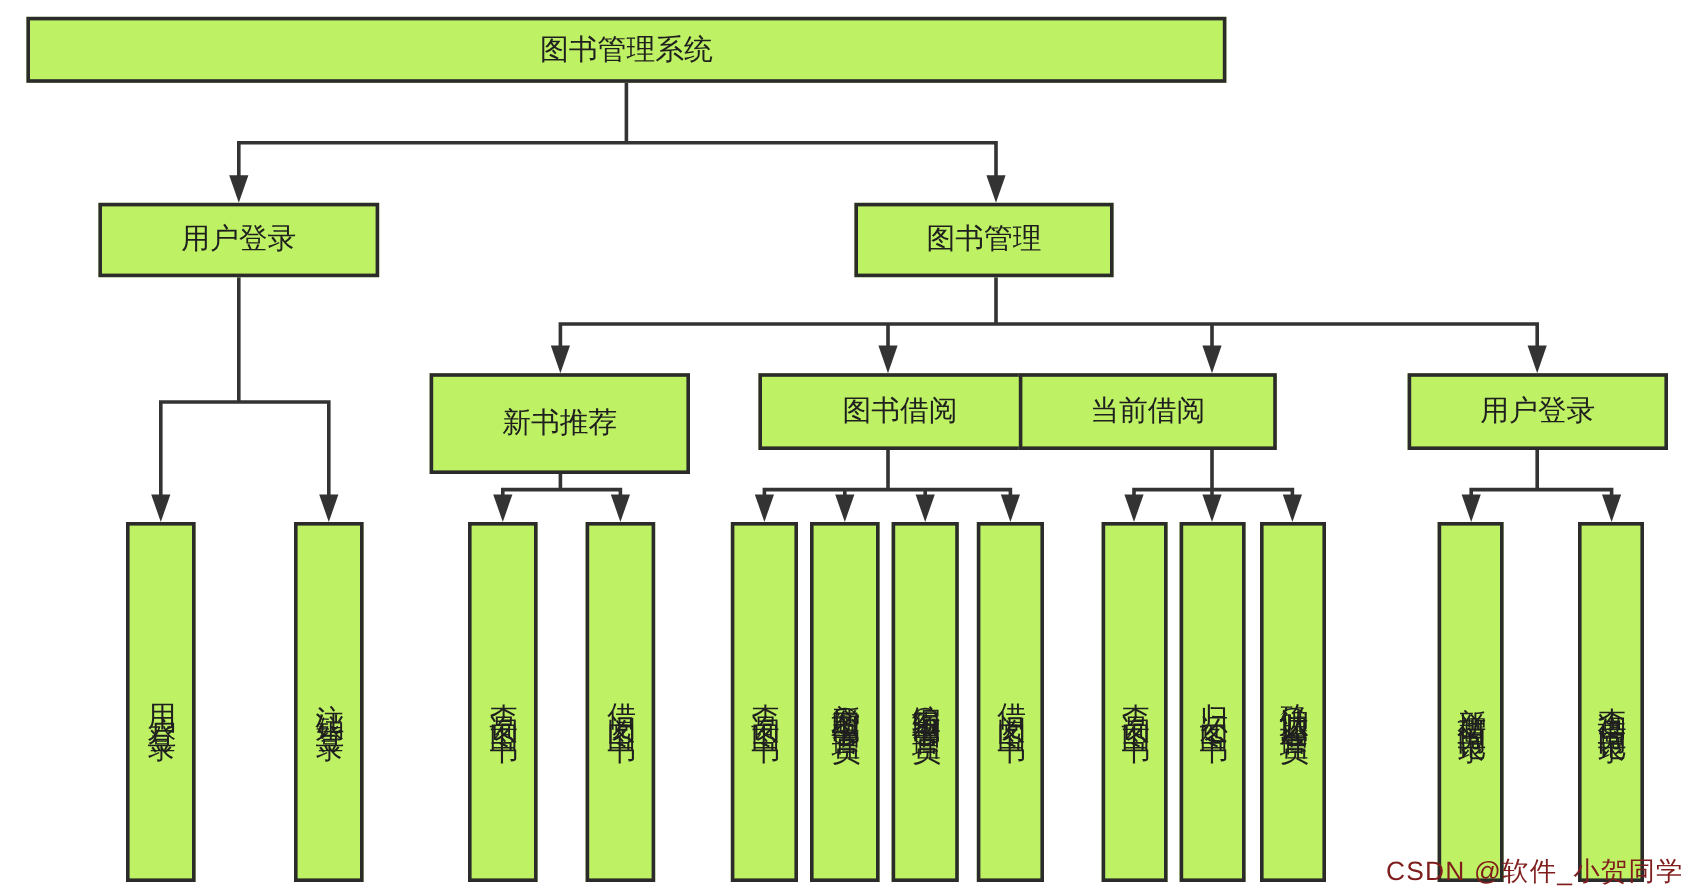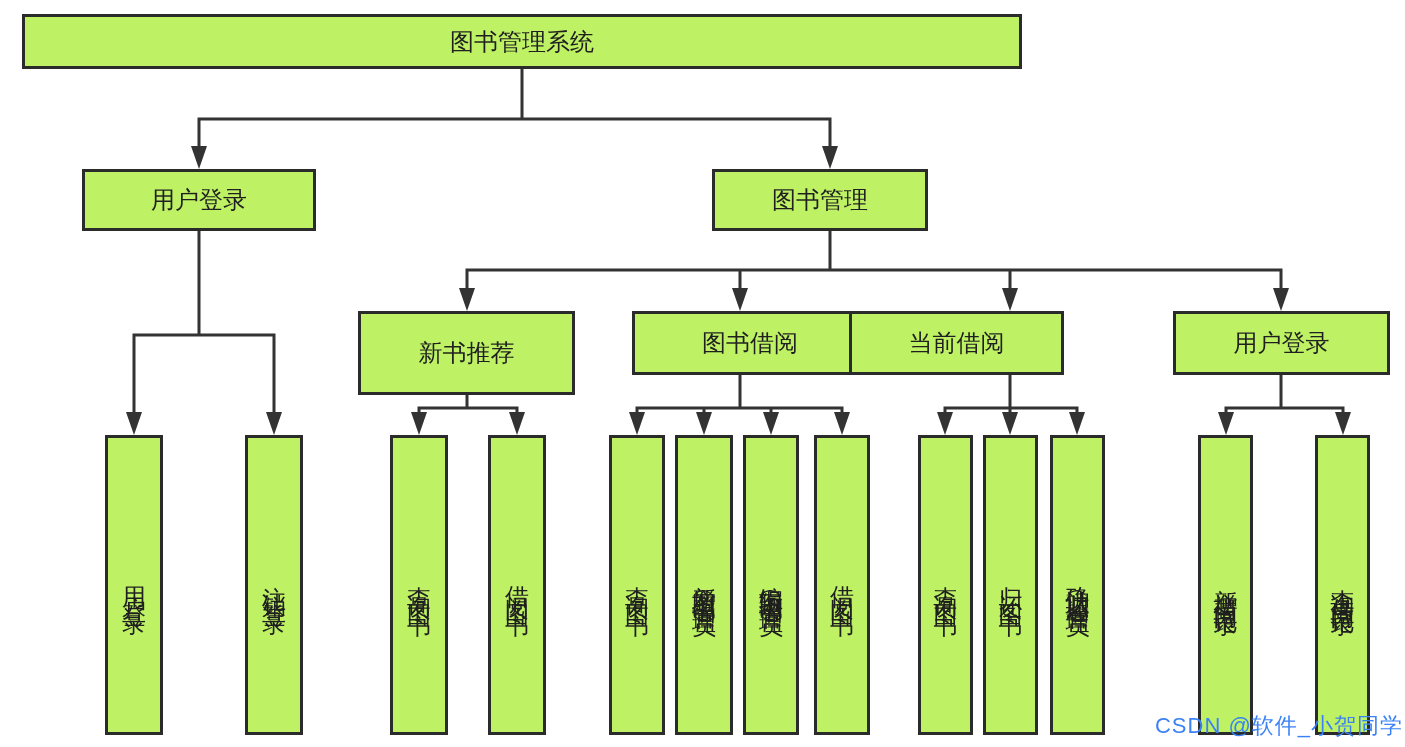--- a/index.html
+++ b/index.html
@@ -15,21 +15,21 @@
     font-size:24px;line-height:1;white-space:nowrap;
   }
   .leaf{
     writing-mode:vertical-rl;text-orientation:upright;
     letter-spacing:9px;font-size:24px;
   }
   .leaf.mid{letter-spacing:5px;}
   .leaf.long{letter-spacing:4px;}
   #watermark{
     position:absolute;z-index:3;right:2px;bottom:6px;
-    font-size:22px;color:#3b82f6;letter-spacing:1px;
+    font-size:22px;color:#7f1d1d;letter-spacing:1px;
     font-family:"Liberation Sans","DejaVu Sans",sans-serif;
   }
 </style>
 </head>
 <body>
 
 <div id="canvas">
 
   <svg id="connectors" width="1405" height="747" viewBox="0 0 1405 747">
     <g stroke="#333333" stroke-width="3" fill="none">

